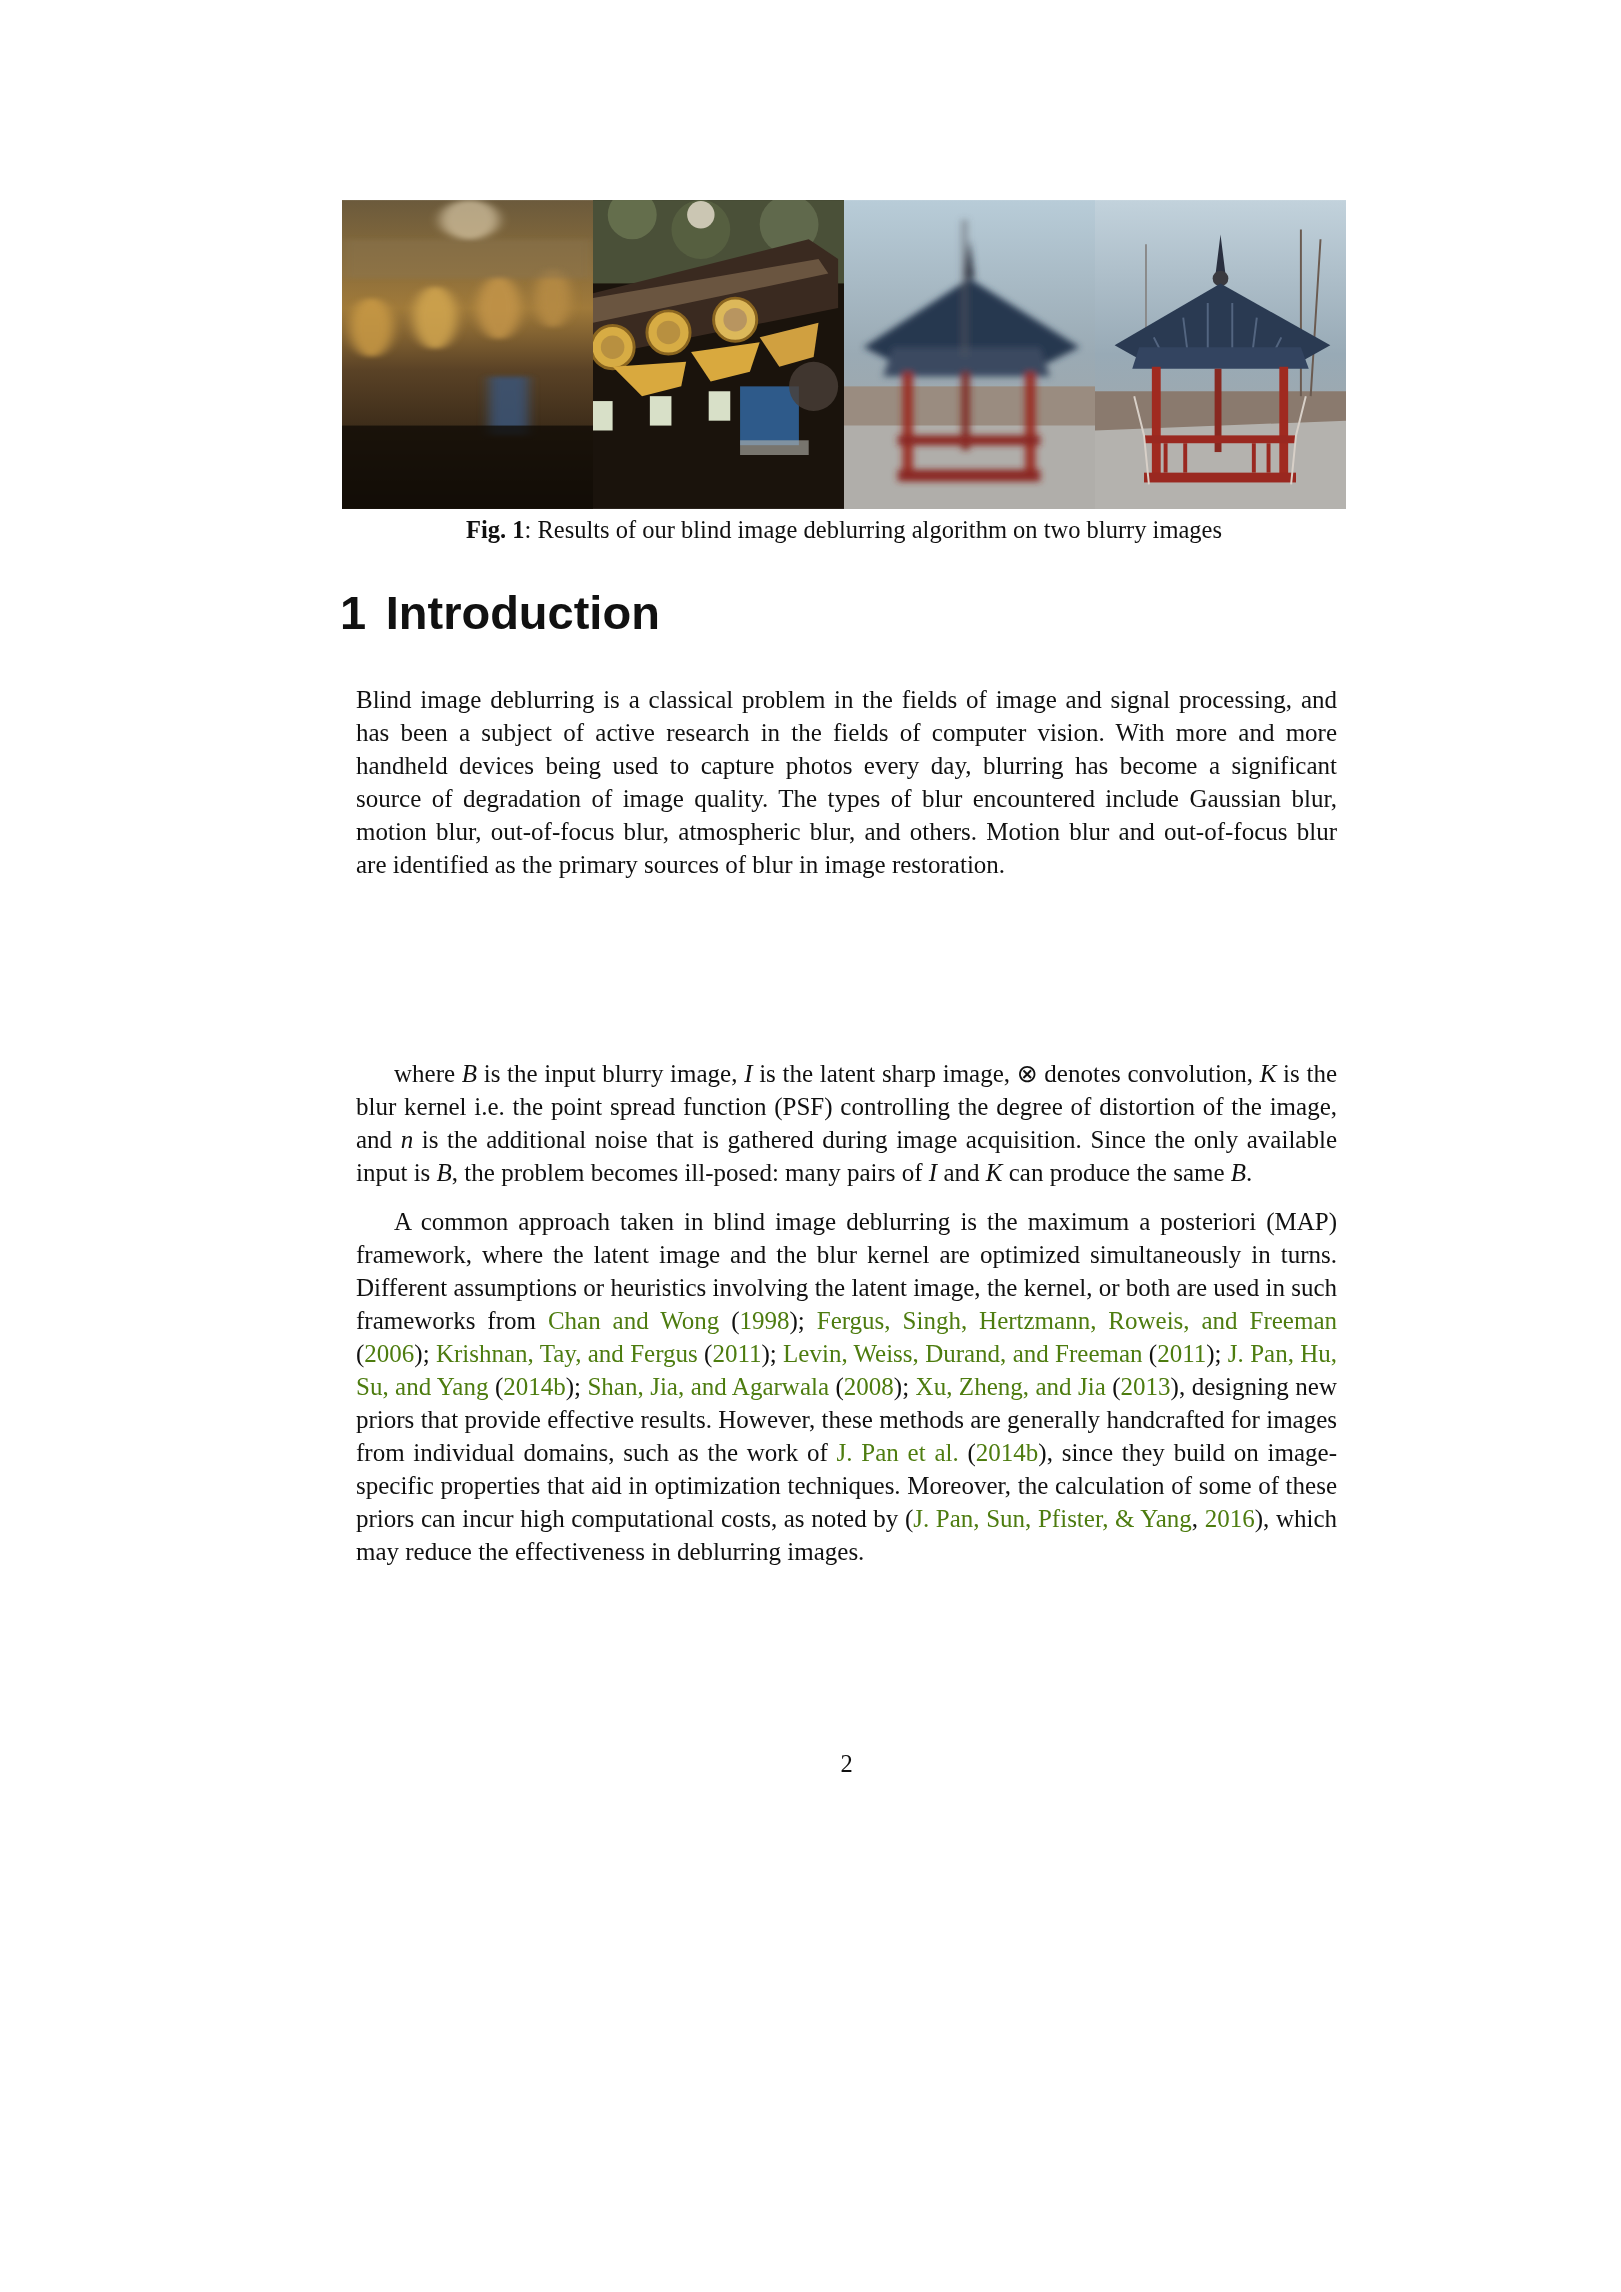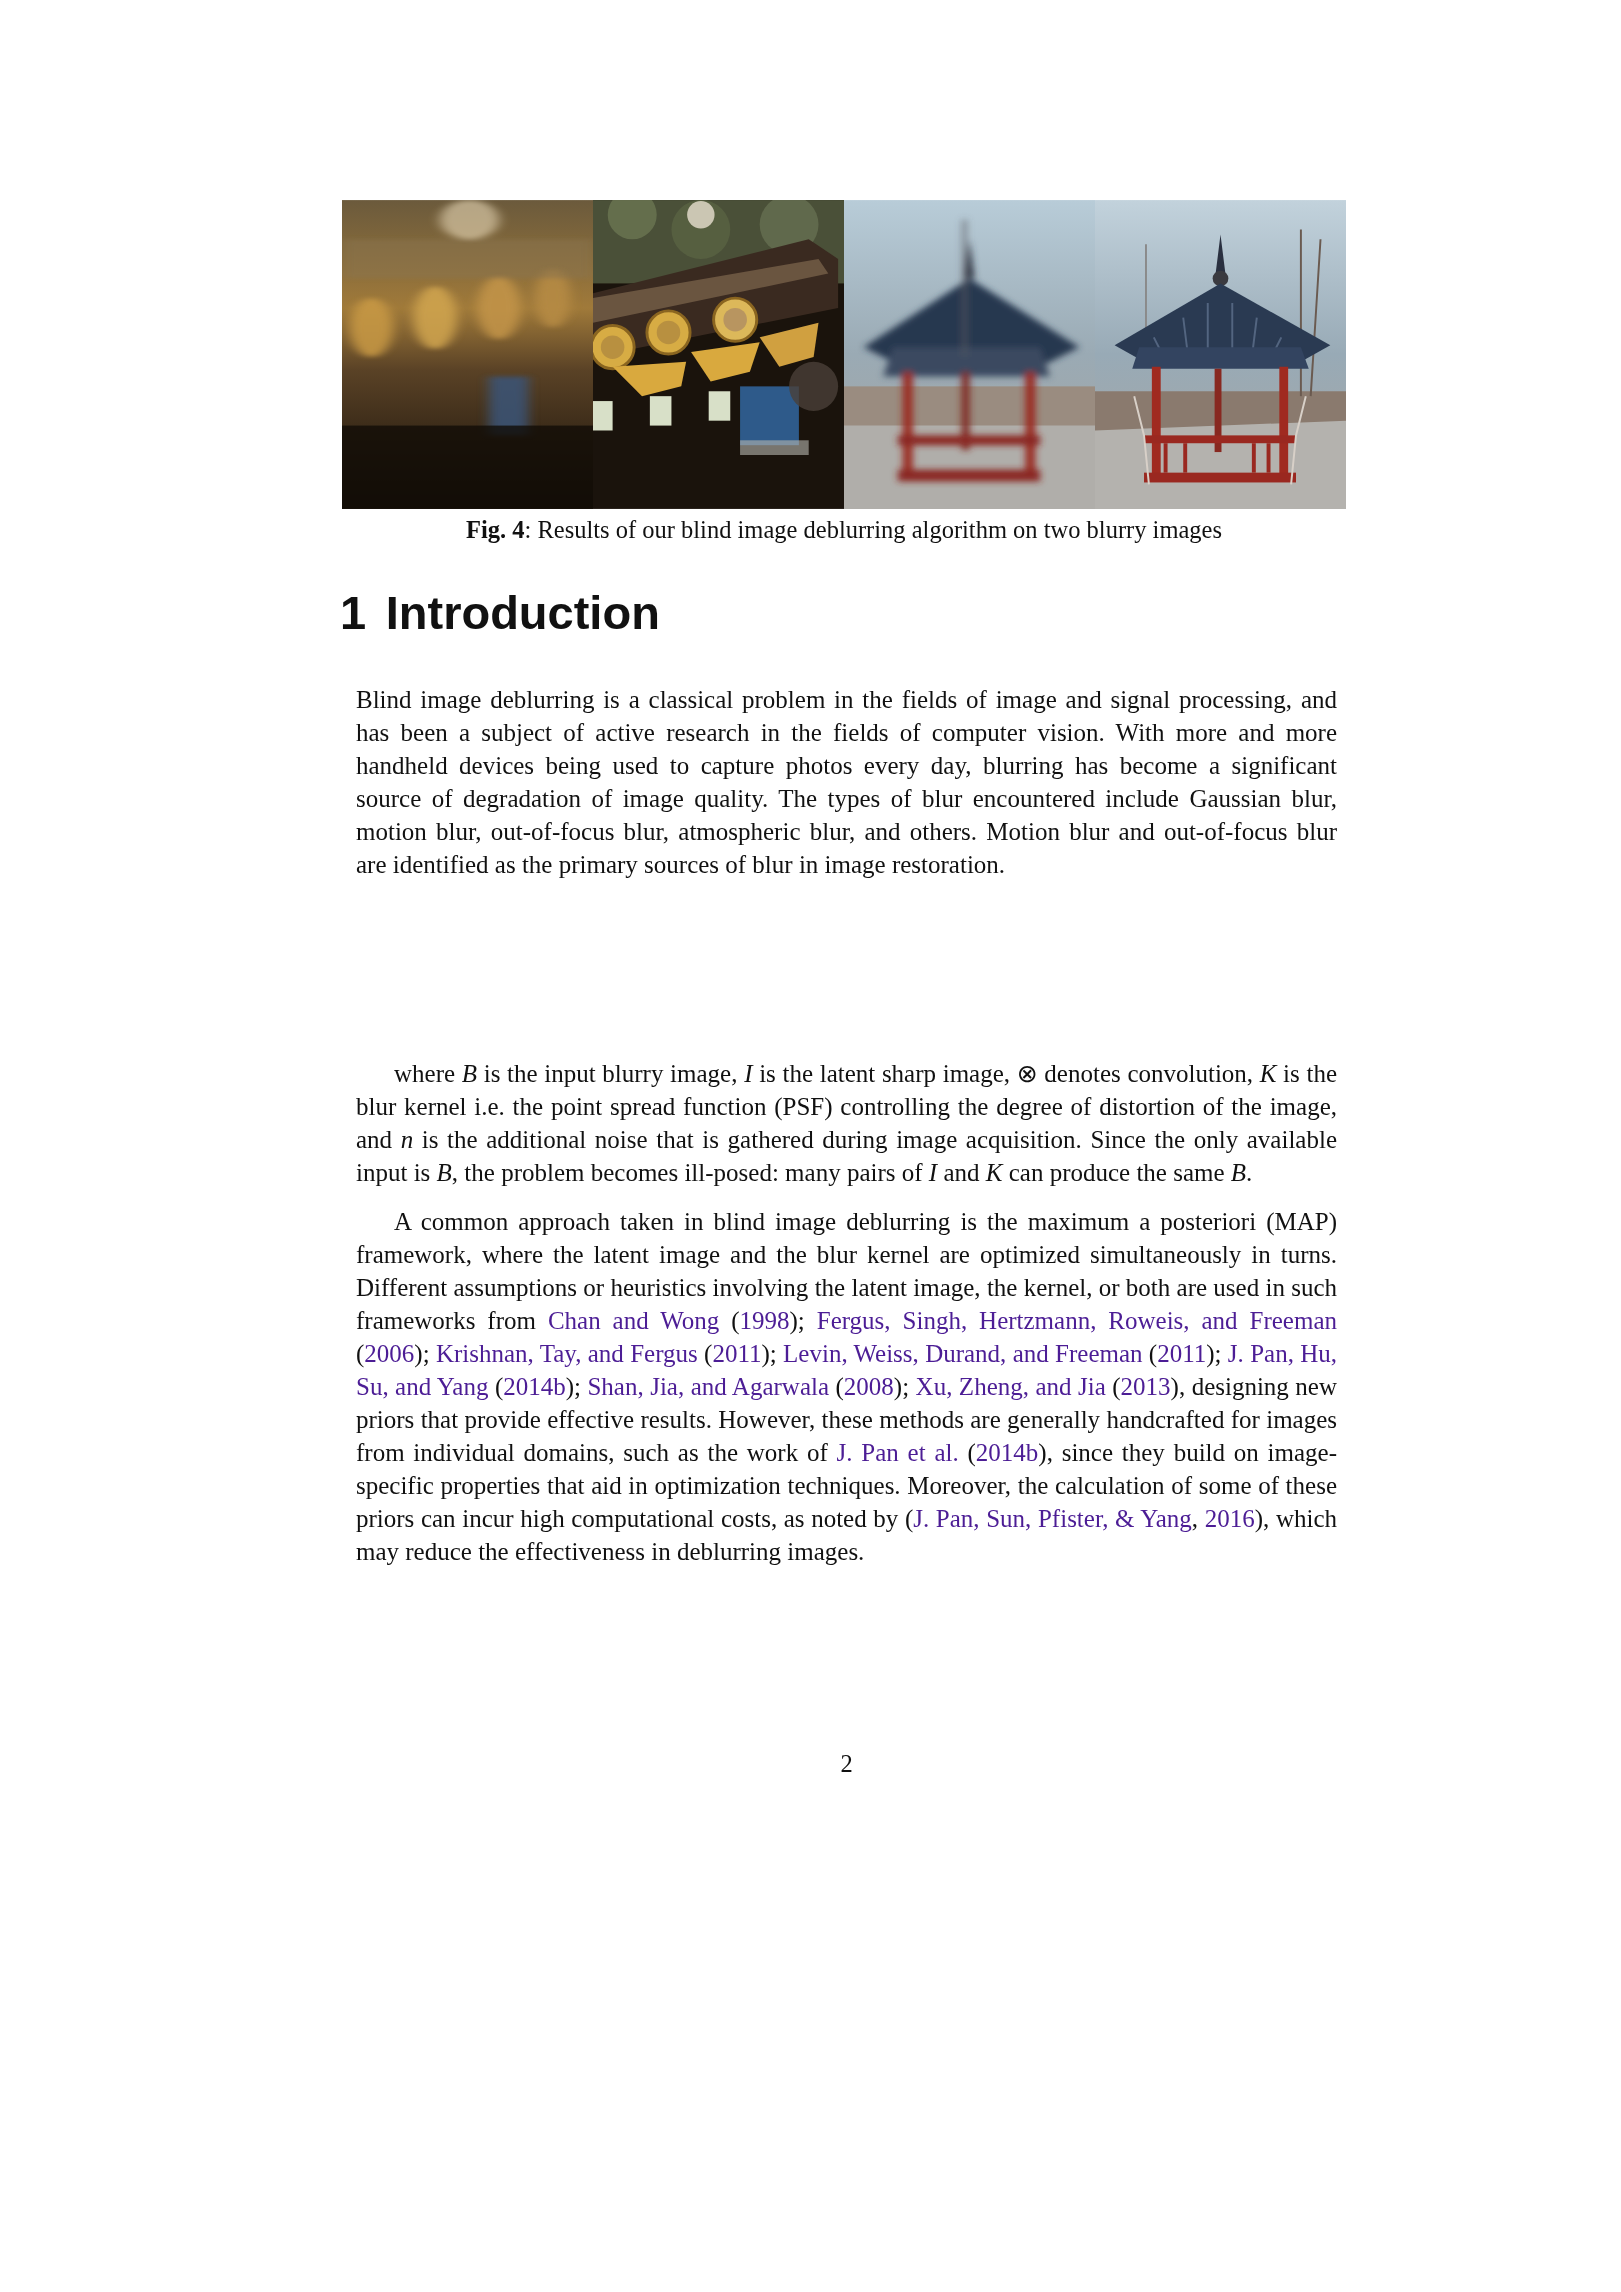--- a/index.html
+++ b/index.html
@@ -28,21 +28,21 @@
   .section-heading .num { margin-right: 19.6px; }
 
   
   .body-block {
     position: absolute; left: 340px; width: 1013px;
     font-family: "Liberation Serif", serif; font-size: 25px; line-height: 33px;
     text-align: justify; hyphens: manual;
   }
   .body-block p { margin: 16px; }
   .body-block p.indent { text-indent: 38px; }
-  .cite { color: #4c1d95; }
+  .cite { color: #4d7c0f; }
   .math { font-style: italic; }
 
   .equation {
     position: absolute; left: 340px; top: 1025px; width: 1013px; text-align: center;
     font-family: "Liberation Serif", serif; font-size: 25.5px; line-height: 35px;
   }
   .equation .op { font-style: normal; padding: 0 5.9px; }
 
   .page-number {
     position: absolute; left: 340px; top: 1749px; width: 1013px; text-align: center;
@@ -174,21 +174,21 @@
           <rect x="160" y="248" width="4" height="30"></rect>
           <rect x="175" y="248" width="4" height="30"></rect>
         </g>
         <polyline points="40,200 50,240 55,290" fill="none" stroke="#d8d0c8" stroke-width="2"></polyline>
         <polyline points="215,200 205,240 200,290" fill="none" stroke="#d8d0c8" stroke-width="2"></polyline>
       </svg>
     </div>
   </div>
 
   <div class="caption">
-    <b>Fig. 4</b><span>: Results of our blind image deblurring algorithm on two blurry images</span>
+    <b>Fig. 1</b><span>: Results of our blind image deblurring algorithm on two blurry images</span>
   </div>
 
   <div class="section-heading">
     <span class="num">1</span><span>Introduction</span>
   </div>
 
   <div class="body-block" style="top:667px;">
     <p>Blind image deblurring is a classical problem in the fields of image and signal process­ing, and has been a subject of active research in the fields of computer vision. With more and more handheld devices being used to capture photos every day, blurring has become a significant source of degradation of image quality. The types of blur encountered include Gaussian blur, motion blur, out-of-focus blur, atmospheric blur, and others. Motion blur and out-of-focus blur are identified as the primary sources of blur in image restoration.</p>
   </div>
 

